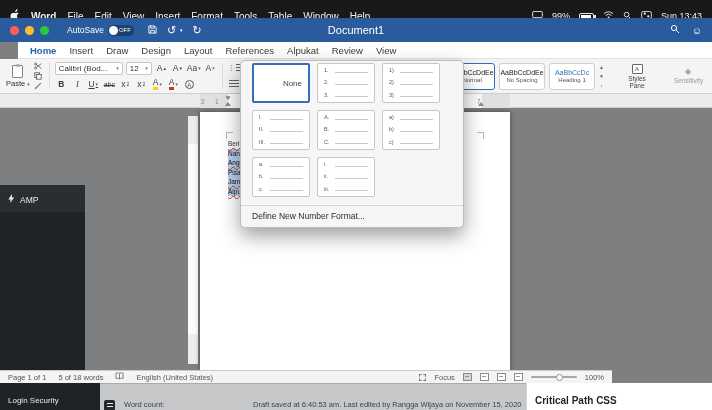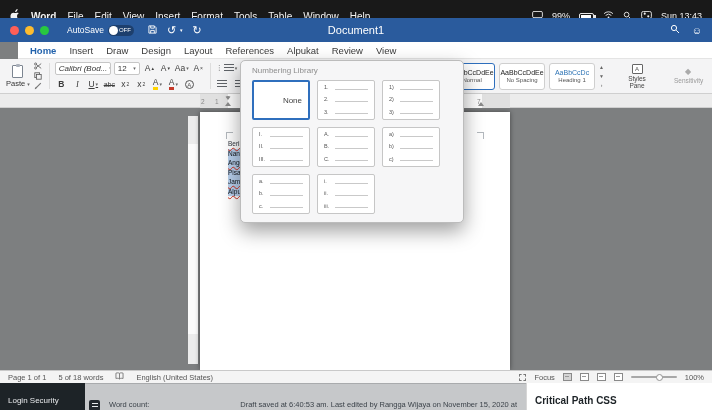--- a/index.html
+++ b/index.html
@@ -48,21 +48,21 @@
   .clipboard::before{content:"";position:absolute;left:2.5px;top:-2px;width:4px;height:3px;background:#aab0ba;border-radius:1px;}
   .plabel{font-size:7.5px;color:#333;}
   .mini-col{display:flex;flex-direction:column;justify-content:center;gap:2px;}
   .mini-col .mbtn{width:12px;height:9px;display:flex;align-items:center;justify-content:center;}
 
   .fgroup{display:flex;flex-direction:column;justify-content:center;gap:2px;padding:0 2px;}
   .frow{display:flex;align-items:center;gap:3px;height:14px;}
   .combo{display:flex;align-items:center;justify-content:space-between;background:#fff;border:1px solid #c6c6c6;
          border-radius:2px;height:13px;padding:0 3px;font-size:8px;color:#333;white-space:nowrap;overflow:hidden;}
   .combo .car{font-size:5px;color:#666;margin-left:2px;}
-  .fname{width:56px;font-style:italic;}
+  .fname{width:68px;}
   .fsize{width:26px;}
   .fbtn{height:13px;min-width:13px;display:flex;align-items:center;justify-content:center;font-size:8.5px;color:#3d3d3d;gap:1px;}
   .fbtn sup,.fbtn sub{font-size:5px;}
   .car5{font-size:5px;color:#666;}
   .bB{font-weight:bold;}
   .bI{font-style:italic;font-family:"Liberation Serif",serif;}
   .bU{text-decoration:underline;}
   .bS{text-decoration:line-through;font-size:7px;}
   .hlA{border-bottom:3px solid #ffd400;line-height:9px;font-size:8.5px;}
   .fcA{border-bottom:3px solid #c53929;line-height:9px;font-size:8.5px;}
@@ -122,36 +122,36 @@
   .np-grid{display:grid;grid-template-columns:repeat(3,58px);grid-auto-rows:40px;gap:7px;padding:2px 11px 8px;}
   .np-cell{background:#fff;border:1px solid #c6c6c6;border-radius:2px;padding:4px 6px;
            display:flex;flex-direction:column;justify-content:space-between;}
   .np-cell.none{align-items:flex-end;justify-content:center;font-size:8px;color:#444;border:2px solid #2f6fbd;}
   .np-row{display:flex;align-items:flex-end;gap:3px;}
   .np-row b{font-size:5.5px;color:#555;font-weight:normal;line-height:1;min-width:8px;}
   .np-row i{flex:1;height:1px;background:#c9c9c9;margin-bottom:1px;}
   .np-footer{border-top:1px solid #d6d6d6;padding:5px 11px 6px;font-size:8.5px;color:#2b2b2b;}
 
   
-  .statusbar{position:absolute;top:370px;left:0;width:712px;height:13px;background:#f4f4f4;border-top:1px solid #c9c9c9;
+  .statusbar{position:absolute;top:370px;left:0;width:612px;height:13px;background:#f4f4f4;border-top:1px solid #c9c9c9;
              z-index:45;display:flex;align-items:center;padding:0 8px;gap:12px;font-size:7.5px;color:#555;}
   .sb-left{display:flex;align-items:center;gap:12px;}
   .sb-right{margin-left:auto;display:flex;align-items:center;gap:8px;}
   .focus-ico{width:7px;height:7px;border:1px dashed #777;}
   .vic{width:9px;height:8px;border:1px solid #8a8a8a;background:#fff;position:relative;}
   .vic.on{background:#d5d5d5;}
   .vic::after{content:"";position:absolute;inset:1.5px;background:repeating-linear-gradient(to bottom,#9a9a9a 0 1px,transparent 1px 3px);}
   .slider{width:46px;height:2px;background:#a8a8a8;border-radius:1px;position:relative;}
   .slider i{position:absolute;left:55%;top:-2.5px;width:7px;height:7px;background:#fdfdfd;border:1px solid #949494;border-radius:50%;}
 
   
   .wp-side-upper{position:absolute;left:0;top:185px;width:85px;height:185px;background:#1d2327;z-index:20;}
   .amp-item{display:flex;align-items:center;gap:5px;padding:9px 8px 7px;color:#e8eaec;font-size:8.5px;background:rgba(255,255,255,.05);}
   .bottom-strip{position:absolute;left:0;top:383px;width:712px;height:27px;display:flex;z-index:50;}
-  .bs-side{width:85px;background:#1d2327;position:relative;flex:none;}
+  .bs-side{width:100px;background:#1d2327;position:relative;flex:none;}
   .bs-side .login{position:absolute;left:8px;bottom:5px;color:#e8eaec;font-size:8px;white-space:nowrap;}
   .bs-mid{flex:1;background:#c6c8ca;border-top:1px solid #a9abad;position:relative;
           display:flex;align-items:flex-start;padding-top:16px;font-size:7.5px;color:#3c434a;}
   .wp-mini{width:11px;height:11px;background:#23282d;border-radius:2px;margin-left:4px;position:relative;flex:none;}
   .wp-mini::after{content:"";position:absolute;inset:2.5px;background:repeating-linear-gradient(to bottom,#e8eaec 0 1px,transparent 1px 3px);}
   .bs-mid .wc{margin-left:9px;}
   .bs-mid .draft{margin-left:80px;}
   .bs-right{width:186px;background:#fff;border-left:1px solid #d6d6d6;position:relative;flex:none;}
   .bs-right .cptitle{position:absolute;left:8px;bottom:4px;font-weight:bold;font-size:10px;color:#1d2327;}
 </style>
@@ -412,21 +412,20 @@
         <span class="ditem">Nanas</span>
         <span class="ditem missp">Anggur</span>
         <span class="ditem">Pisang</span>
         <span class="ditem missp">Jambu</span>
         <span class="ditem missp">Alpukat</span>
       </div>
     </div>
   </div>
 
   <div class="numpanel">
-    <div class="np-title">Numbering Library</div>
     <div class="np-grid">
       <div class="np-cell none">
           <span>None</span>
         </div>
       <div class="np-cell">
         <div class="np-row">
             <b>1.</b>
             <i></i>
           </div>
         <div class="np-row">
@@ -516,20 +515,21 @@
         <div class="np-row">
             <b>ii.</b>
             <i></i>
           </div>
         <div class="np-row">
             <b>iii.</b>
             <i></i>
           </div>
       </div>
     </div>
+    <div class="np-footer">Define New Number Format...</div>
   </div>
 
   <div class="statusbar">
     <div class="sb-left">
       <span>Page 1 of 1</span>
       <span>5 of 18 words</span>
       <span><svg width="9" height="8" viewBox="0 0 10 9" fill="none" stroke="#777">
             <path d="M5 1.5C4 .8 2.5.8 1 1.3v6c1.5-.5 3-.3 4 .4 1-.7 2.5-.9 4-.4v-6C7.5.8 6 .8 5 1.5v6.6"></path>
           </svg></span>
       <span>English (United States)</span>
@@ -541,20 +541,28 @@
       <span class="vic"></span>
       <span class="vic"></span>
       <span class="vic"></span>
       <span class="slider">
           <i></i>
         </span>
       <span>100%</span>
     </div>
   </div>
 
+  <div class="wp-side-upper">
+    <div class="amp-item">
+      <span><svg width="7" height="9" viewBox="0 0 7 10" fill="#e8eaec">
+            <path d="M4 0L0 6h2.5L2 10l4.5-6H4z"></path>
+          </svg></span>
+      <span>AMP</span>
+    </div>
+  </div>
 
   <div class="bottom-strip">
     <div class="bs-side">
       <span class="login">Login Security</span>
     </div>
     <div class="bs-mid">
       <span class="wp-mini"></span>
       <span class="wc">Word count: 476</span>
       <span class="draft">Draft saved at 6:40:53 am. Last edited by Rangga Wijaya on November 15, 2020 at 4:40 am</span>
     </div>

